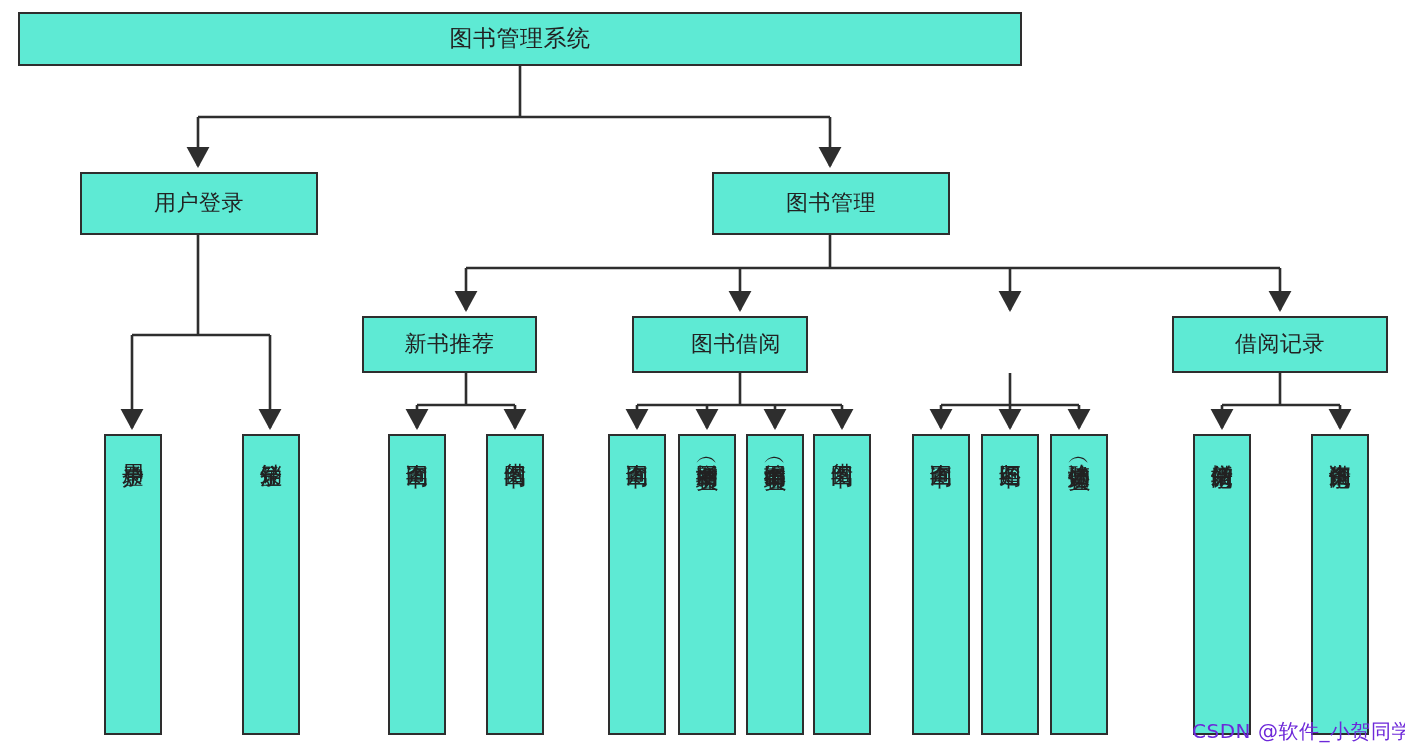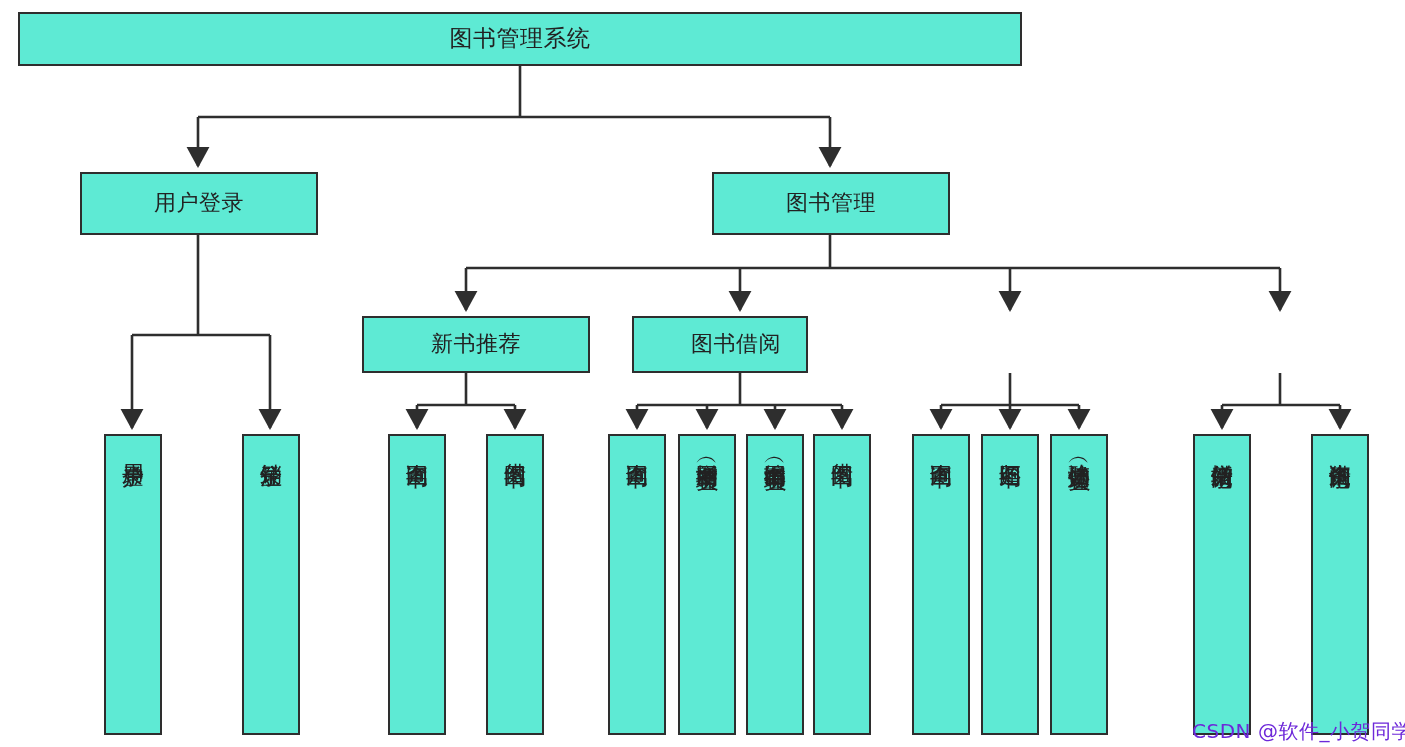--- a/index.html
+++ b/index.html
@@ -127,25 +127,28 @@
     <span class="label">图书管理系统</span>
   </div>
 
   <div class="node horizontal" style="left:80px; top:172px; width:238px; height:63px;">
     <span class="label">用户登录</span>
   </div>
   <div class="node horizontal" style="left:712px; top:172px; width:238px; height:63px;">
     <span class="label">图书管理</span>
   </div>
 
-  <div class="node horizontal" style="left:362px; top:316px; width:228px; height:57px;">
+  <div class="node horizontal" style="left:362px; top:316px; width:175px; height:57px;">
     <span class="label">新书推荐</span>
   </div>
   <div class="node horizontal" style="left:632px; top:316px; width:176px; height:57px;padding-left:32px;">
     <span class="label">图书借阅</span>
+  </div>
+  <div class="node horizontal" style="left:1172px; top:316px; width:216px; height:57px;">
+    <span class="label">借阅记录</span>
   </div>
 
   <div class="node vertical" style="left:104px; top:434px; width:58px; height:301px;">
     <span class="label">用户登录</span>
   </div>
   <div class="node vertical" style="left:242px; top:434px; width:58px; height:301px;">
     <span class="label">注销登录</span>
   </div>
 
   <div class="node vertical" style="left:388px; top:434px; width:58px; height:301px;">

